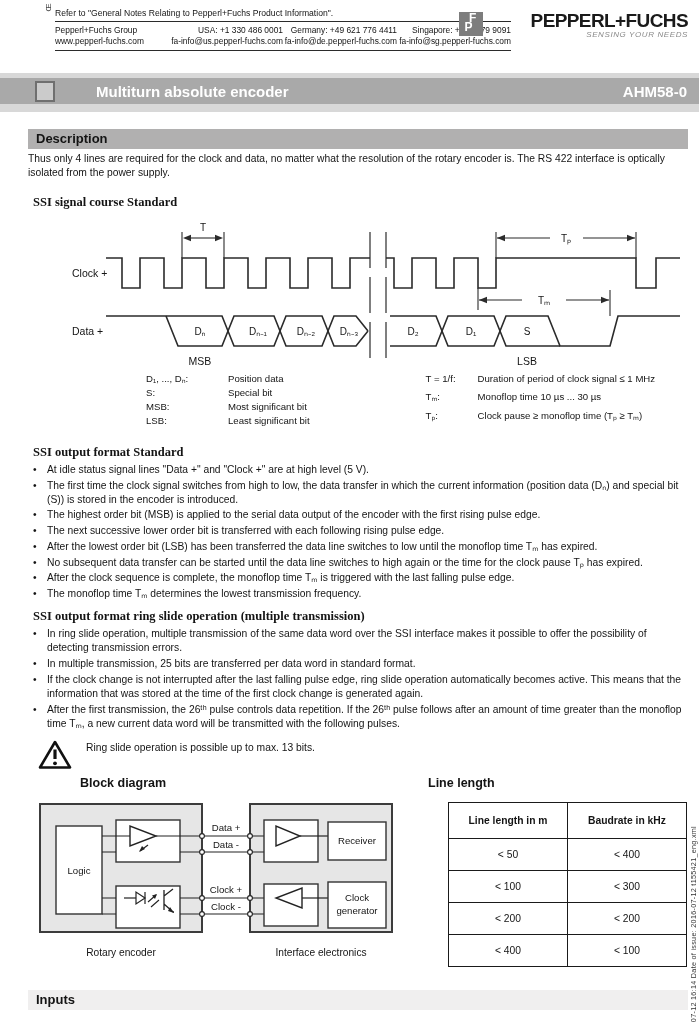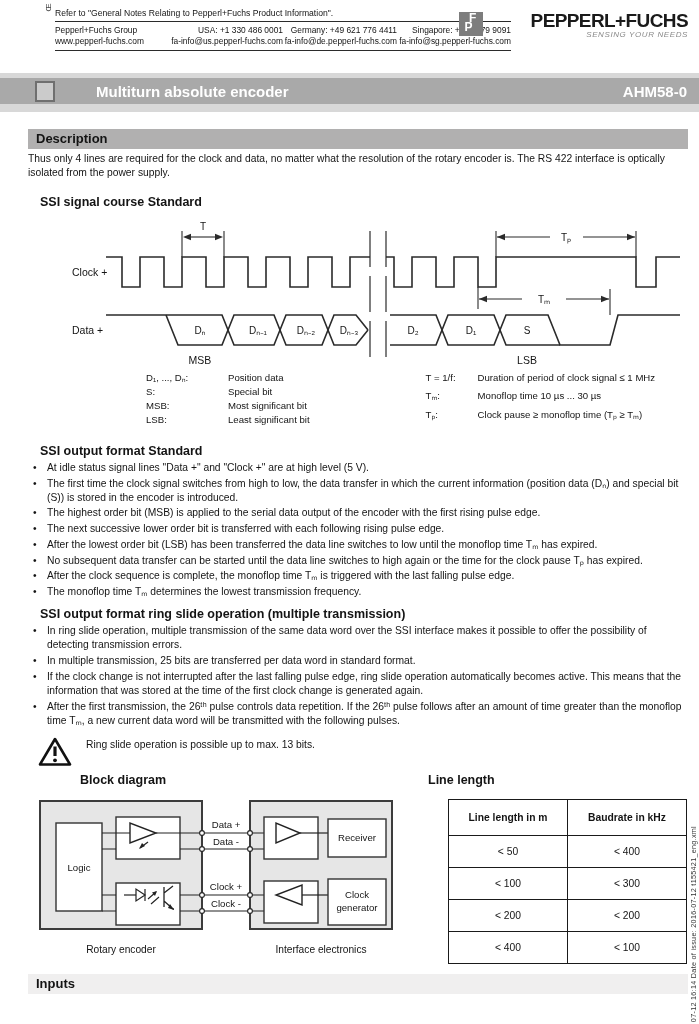--- a/index.html
+++ b/index.html
@@ -30,23 +30,23 @@
   .strip{height:5px;background:#d8d8d8;}
   .strip2{height:8px;background:#d8d8d8;}
   .titlebar{height:26px;background:#a9a9a9;display:flex;align-items:center;gap:32px;}
   .tb-sq{width:20px;height:21px;background:#cbcbcb;border:2px solid #6f6f6f;margin-left:35px;box-sizing:border-box;}
   .tb-title{color:#fff;font-weight:bold;font-size:15px;margin-left:9px;flex:1;}
   .tb-product{color:#fff;font-weight:bold;font-size:15px;margin-right:12px;}
 
   .content{margin-left:28px;margin-right:11px;}
   .section-bar{height:20px;background:#b1b0b0;font-size:13px;font-weight:bold;
                padding:2px 0 0 8px;box-sizing:border-box;margin-top:17px;}
-  .section-bar.light{background:#f0efef;margin-top:10px;}
+  .section-bar.light{background:#f0efef;margin-top:23px;}
   .para{font-size:10.3px;line-height:14.4px;margin-top:5px;}
-  .h3{font-size:12.5px;font-weight:bold;margin:14px 0 0 12px;}
+  .h3{font-size:12.5px;font-weight:bold;margin:14px 0 0 5px;font-family:Liberation Serif, serif;}
 
   .timing{margin:8px 0 0 42px;}
   .legend{display:flex;margin:0 0 0 118px;font-size:9.6px;line-height:14px;}
   .lg-group{display:table;}
   .lg-row{display:table-row;}
   .lg-term,.lg-def{display:table-cell;}
   .lg-left .lg-term{width:82px;}
   .lg-right{margin-left:116px;}
   .lg-right .lg-term{width:52px;}
 

